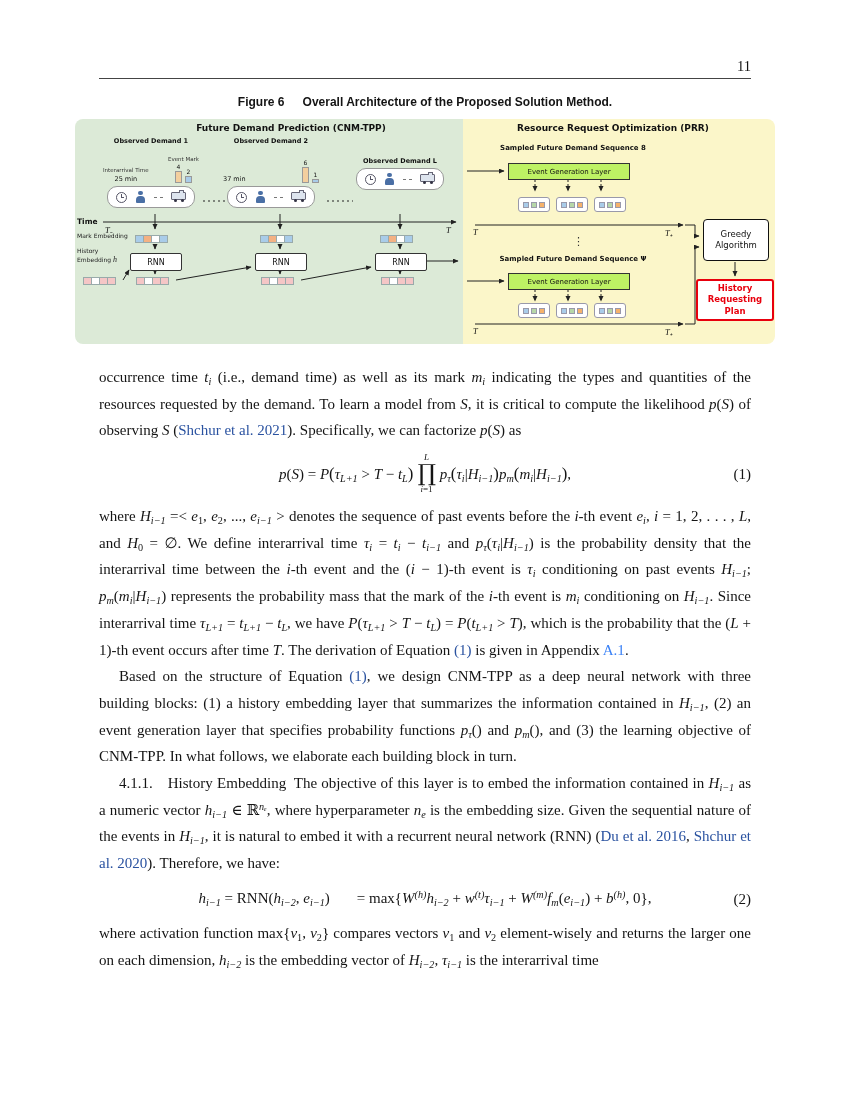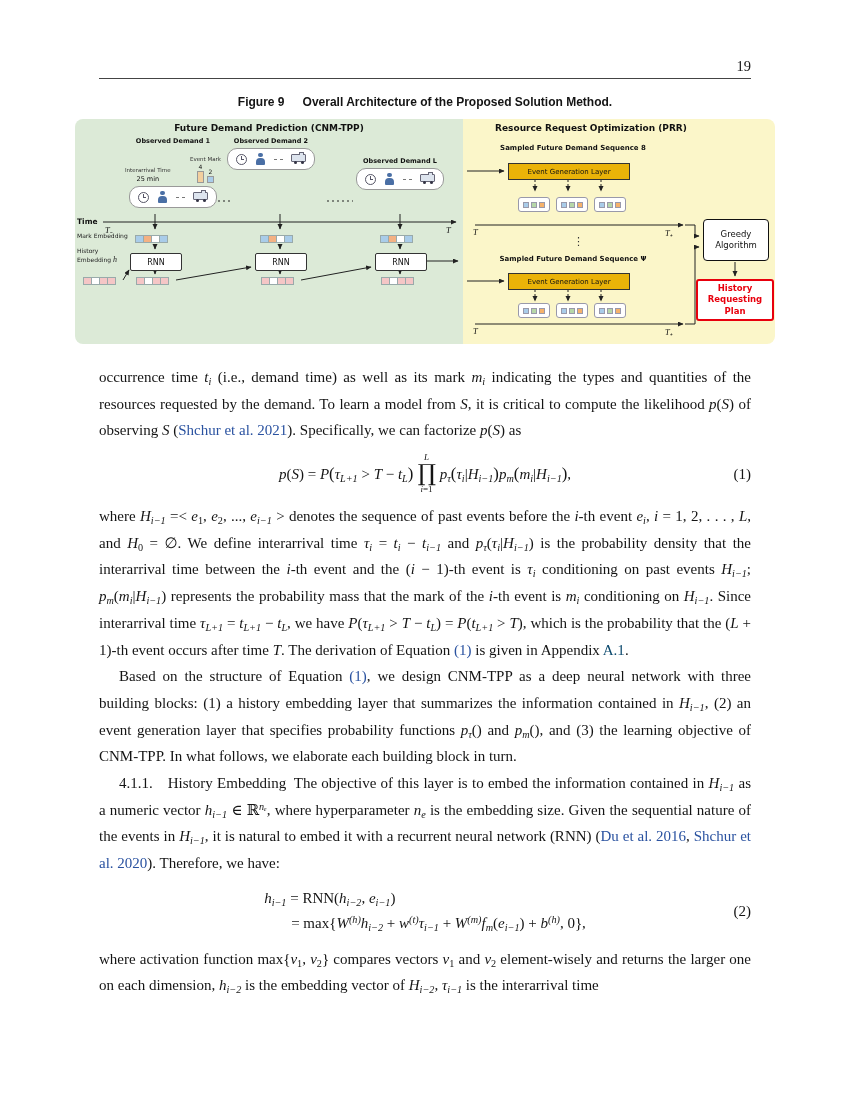--- a/index.html
+++ b/index.html
@@ -11,21 +11,21 @@
   
   .fig-caption{text-align:center;font-family:"Liberation Sans","DejaVu Sans",sans-serif;
                font-weight:bold;font-size:12px;margin:16px 0 10px;}
   .cap-gap{display:inline-block;width:18px;}
   
   .fig{position:relative;width:700px;height:225px;margin-left:-24px;
        font-family:"DejaVu Sans","Liberation Sans",sans-serif;color:#111;}
   .panel-left{position:absolute;left:0;top:0;width:388px;height:225px;background:#dcead7;border-radius:8px 0 0 8px;}
   .panel-right{position:absolute;left:388px;top:0;width:312px;height:225px;background:#fbf6c9;border-radius:0 8px 8px 0;}
   .fig-svg{position:absolute;left:0;top:0;pointer-events:none;}
-  .p-title{position:absolute;top:4px;font-weight:bold;font-size:9px;text-align:center;}
+  .p-title{position:absolute;top:4px;font-weight:bold;font-size:9px;text-align:center;padding-left:22px;}
   .demand{position:absolute;top:18px;width:104px;}
   .d-title{font-size:6.5px;font-weight:bold;text-align:center;margin-bottom:2px;}
   .d-mid{display:flex;justify-content:space-between;align-items:flex-end;height:36px;padding:0 4px;box-sizing:border-box;}
   .d-left,.d-right{display:flex;flex-direction:column;align-items:center;justify-content:space-between;}
   .d-lab{font-size:5.5px;line-height:1.15;color:#333;text-align:center;}
   .d-min{font-size:6.5px;margin-top:2px;}
   .d-bars{display:flex;align-items:flex-end;gap:3px;margin-top:1px;}
   .bar-item{display:flex;flex-direction:column;align-items:center;}
   .bar-num{font-size:6px;margin-bottom:1px;}
   .bar-rect{width:7px;border:1px solid #999;box-sizing:border-box;}
@@ -46,62 +46,62 @@
   .mini{position:absolute;width:30px;height:13px;background:#fff;border:1px solid #99a;border-radius:3px;
         display:flex;align-items:center;justify-content:center;gap:2px;}
   .mini .cell{width:6px;height:6px;border:1px solid #99a;margin:0;}
   .rnn{position:absolute;width:50px;height:16px;background:#fff;border:1px solid #333;border-radius:2px;
        font-size:8px;display:flex;align-items:center;justify-content:center;}
   .side-lab{position:absolute;font-size:6px;line-height:1.25;color:#222;}
   .hist-h{font-family:"Liberation Serif",serif;font-style:italic;font-size:8px;}
   .time-lab{position:absolute;font-size:7.5px;font-weight:bold;}
   .t-lab{position:absolute;font-family:"Liberation Serif",serif;font-style:italic;font-size:8.5px;}
   .seq-lab{position:absolute;width:200px;text-align:center;font-size:7px;font-weight:bold;}
-  .egl{position:absolute;width:120px;height:15px;background:#eab308;border:1px solid #333;
+  .egl{position:absolute;width:120px;height:15px;background:#bef264;border:1px solid #333;
        display:flex;align-items:center;justify-content:center;font-size:7px;}
   .v-dots{position:absolute;font-size:11px;color:#333;letter-spacing:0;line-height:1;}
   .greedy{position:absolute;left:628px;top:100px;width:66px;height:42px;background:#fff;border:1.5px solid #111;border-radius:4px;
           display:flex;align-items:center;justify-content:center;text-align:center;font-size:8.5px;line-height:1.3;padding:2px;box-sizing:border-box;}
   .plan{position:absolute;left:621px;top:160px;width:78px;height:42px;background:#fff;border:2px solid #e8000d;border-radius:3px;
         color:#e8000d;font-weight:bold;display:flex;align-items:center;justify-content:center;text-align:center;
         font-size:8.5px;line-height:1.3;padding:2px;box-sizing:border-box;}
   
   .content{margin-top:20px;font-size:15px;line-height:1.78;text-align:justify;}
   .para{margin:0;}
   .indent{text-indent:20px;}
   .rt-i{font-style:italic;}
   .rt-b{font-weight:normal;}
   .rt-cal{font-style:italic;}
   .rt-bb{font-family:"DejaVu Serif","DejaVu Sans",serif;}
   .rt-sub{font-size:.68em;vertical-align:-0.25em;}
   .rt-sup{font-size:.68em;vertical-align:.5em;}
   .rt-a{color:#2a52a0;}
-  .rt-r{color:#0c4a6e;}
+  .rt-r{color:#3b82f6;}
   .rt-big{font-size:1.12em;}
   .equation{position:relative;display:flex;justify-content:center;align-items:center;margin:9px 0;font-size:15px;}
   .eq-num{position:absolute;right:0;top:50%;transform:translateY(-50%);}
   .eq-body{display:inline-flex;align-items:center;}
   .prod{display:inline-flex;flex-direction:column;align-items:center;line-height:1;margin:0 4px;}
   .prod-top{font-size:9px;font-style:italic;}
   .prod-sym{font-size:23px;font-family:"DejaVu Serif",serif;}
   .prod-bot{font-size:9px;}
-  .eq2-lines{display:flex;flex-direction:column;line-height:1.65;}
+  .eq2-lines{display:flex;flex-direction:row;line-height:1.65;}
   .eq2-line2{margin-left:27px;}
 </style>
 </head>
 <body>
 
 <div class="page">
 
   <div class="page-header">
-    <span class="page-num">19</span>
+    <span class="page-num">11</span>
   </div>
 
   <div class="fig-caption">
-    <span>Figure 9</span><span class="cap-gap"></span><span>Overall Architecture of the Proposed Solution Method.</span>
+    <span>Figure 6</span><span class="cap-gap"></span><span>Overall Architecture of the Proposed Solution Method.</span>
   </div>
 
   <div class="fig">
     <div class="panel-left"></div>
     <div class="panel-right"></div>
 
     <svg class="fig-svg" width="700" height="225">
       <defs>
         <marker id="ah" markerWidth="8" markerHeight="8" refX="5" refY="2.5" orient="auto" markerUnits="userSpaceOnUse">
           <path d="M0,0L5.5,2.5L0,5Z" fill="#222"></path>
@@ -135,21 +135,21 @@
         <path d="M493,171V182" stroke-dasharray="2,2" marker-end="url(#ah)"></path>
         <path d="M526,171V182" stroke-dasharray="2,2" marker-end="url(#ah)"></path>
         <path d="M400,205H608" marker-end="url(#ah)"></path>
         <path d="M610,205H620V128H624" marker-end="url(#ah)"></path>
         <path d="M660,143V157" marker-end="url(#ah)"></path>
       </g>
     </svg>
 
     <div class="p-title" style="left:0;width:388px;">Future Demand Prediction (CNM-TPP)</div>
 
-    <div class="demand" style="left:46px;">
+    <div class="demand" style="left:24px;">
       <div class="d-title">Observed Demand 1</div>
       <div class="d-mid">
         <div class="d-left">
           <div class="d-lab">Interarrival Time</div>
           <div class="d-min">25 min</div>
         </div>
         <div class="d-right">
           <div class="d-lab">Event Mark</div>
           <div class="d-bars">
               <span class="bar-item">
@@ -166,20 +166,37 @@
       <div class="pill">
         <span class="ic-clock"></span>
         <span class="ic-person"></span>
         <span class="pill-dash"></span>
         <span class="ic-truck"></span>
       </div>
     </div>
 
     <div class="demand" style="left:144px;">
       <div class="d-title">Observed Demand 2</div>
+      <div class="d-mid">
+        <div class="d-left">
+          <div class="d-min">37 min</div>
+        </div>
+        <div class="d-right">
+          <div class="d-bars">
+              <span class="bar-item">
+                <span class="bar-num">6</span>
+                <span class="bar-rect" style="height: 16.4px; background: rgb(243, 207, 158);"></span>
+              </span>
+              <span class="bar-item">
+                <span class="bar-num">1</span>
+                <span class="bar-rect" style="height: 4.4px; background: rgb(169, 204, 233);"></span>
+              </span>
+            </div>
+        </div>
+      </div>
       <div class="pill">
         <span class="ic-clock"></span>
         <span class="ic-person"></span>
         <span class="pill-dash"></span>
         <span class="ic-truck"></span>
       </div>
     </div>
 
     <div class="demand" style="left:273px;margin-top:20px;">
       <div class="d-title">Observed Demand L</div>

